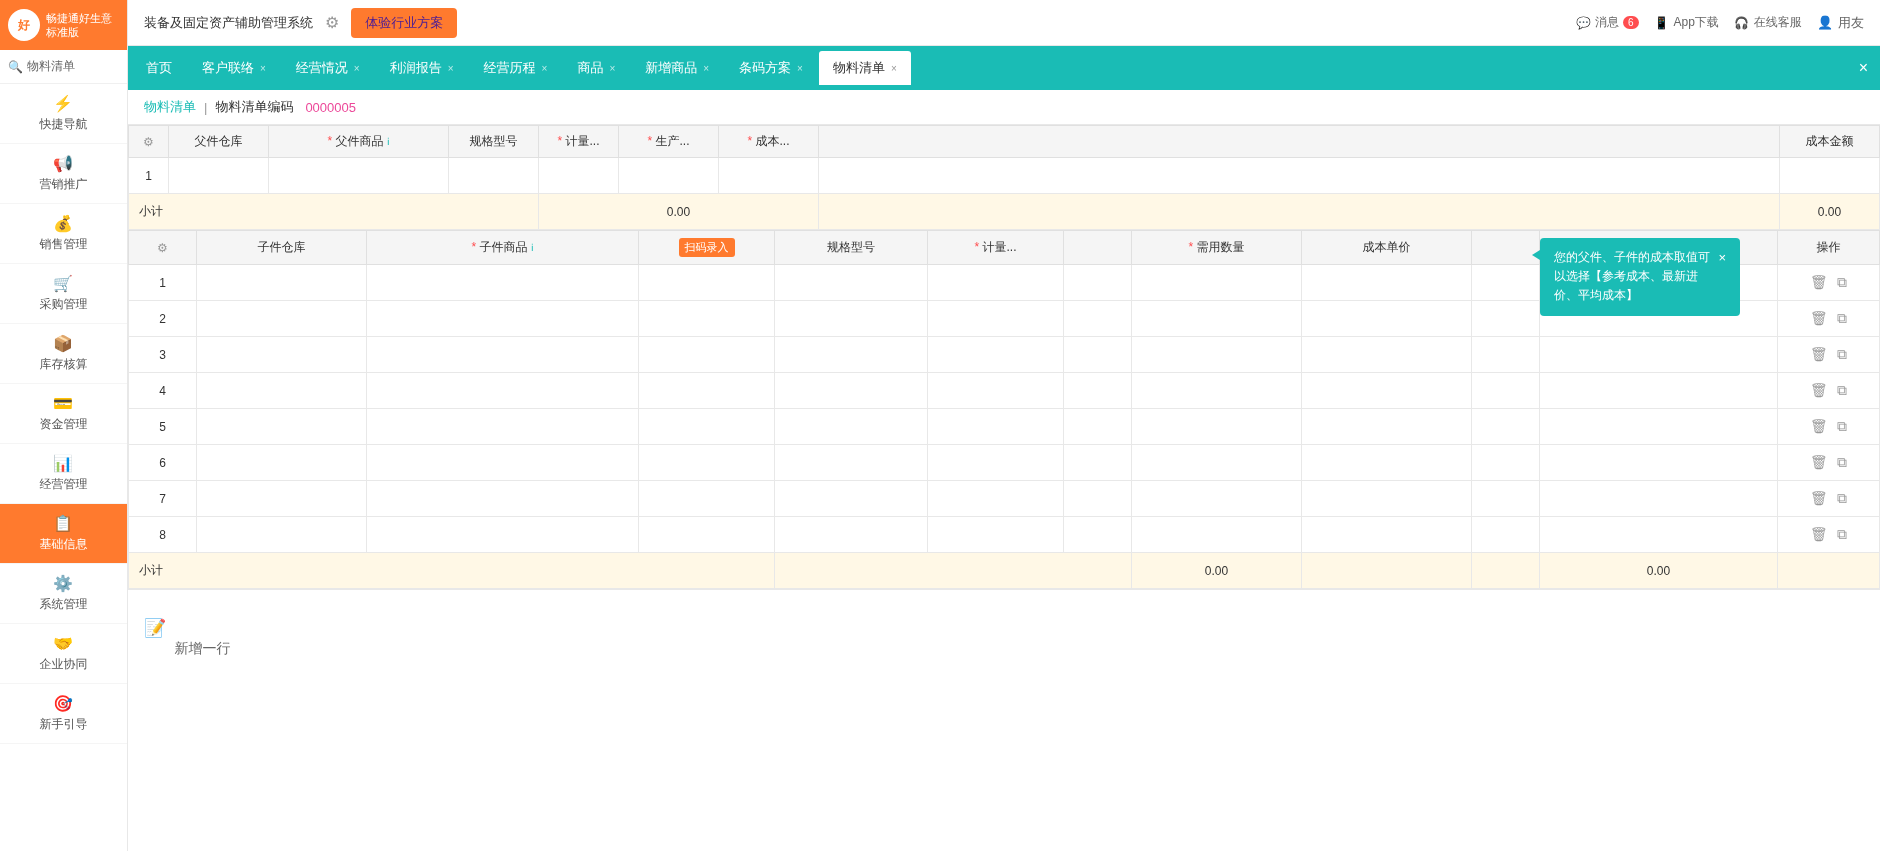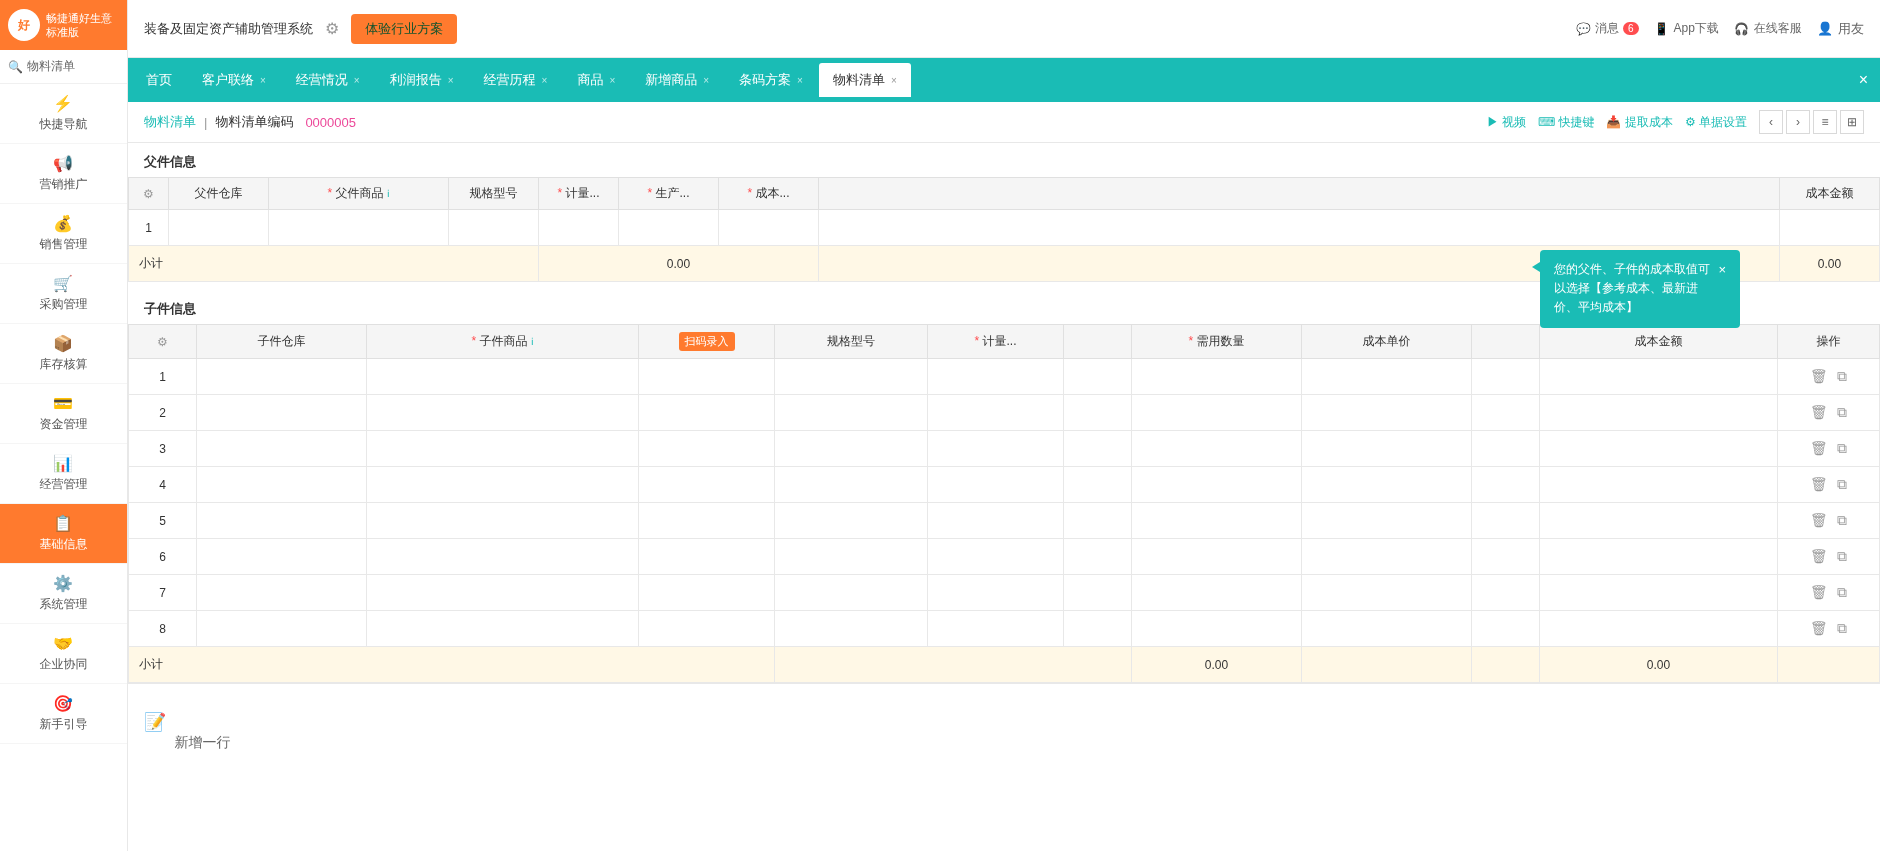--- a/index.html
+++ b/index.html
@@ -64,32 +64,32 @@
     .main {
       flex: 1;
       display: flex;
       flex-direction: column;
       overflow: hidden;
     }
 
     
     .top-header {
       background: #fff;
-      height: 58px;
+      height: 46px;
       display: flex;
       align-items: center;
       padding: 0 16px;
       border-bottom: 1px solid #e8e8e8;
       gap: 12px;
     }
     .header-actions { display: flex; align-items: center; gap: 16px; }
     .header-btn { display: flex; align-items: center; gap: 4px; color: #666; cursor: pointer; font-size: 12px; }
     .badge { background: #ff4d4f; color: #fff; border-radius: 10px; padding: 1px 5px; font-size: 10px; }
     .user-btn { display: flex; align-items: center; gap: 4px; color: #666; cursor: pointer; }
-    .try-btn { background: #ff7a2e; color: #14532d; border: none; border-radius: 4px; padding: 6px 14px; cursor: pointer; font-size: 13px; }
+    .try-btn { background: #ff7a2e; color: #4c1d95; border: none; border-radius: 4px; padding: 6px 14px; cursor: pointer; font-size: 13px; }
 
     
     .nav-tabs {
       background: #1abcb5;
       display: flex;
       align-items: center;
       height: 44px;
       padding: 0 4px;
       gap: 2px;
       flex-shrink: 0;
@@ -371,40 +371,27 @@
     <span class="nav-close">×</span>
   </div>
 
   <div class="content" style="position:relative;">
 
     <div class="breadcrumb-bar">
       <span class="breadcrumb-item">物料清单</span>
       <span class="breadcrumb-sep">|</span>
       <span class="breadcrumb-field">物料清单编码</span>
       <span class="breadcrumb-value" style="margin-left:4px;">0000005</span>
-      <div class="breadcrumb-actions">
-        <span>▶ 视频</span>
-        <span>⌨ 快捷键</span>
-        <span>📥 提取成本</span>
-        <span>⚙ 单据设置</span>
-        <div class="top-right-nav">
-          <div class="top-right-nav-btn">‹</div>
-          <div class="top-right-nav-btn">›</div>
-          <div class="top-right-nav-btn">≡</div>
-          <div class="top-right-nav-btn">⊞</div>
-        </div>
-      </div>
     </div>
 
     <div class="tooltip-box">
       <span class="tooltip-close">×</span>
       <span>您的父件、子件的成本取值可以选择【参考成本、最新进价、平均成本】</span>
     </div>
 
-    <div class="section-header">父件信息</div>
     <table class="data-table">
       <thead>
         <tr>
           <th class="col-num"><span class="settings-icon">⚙</span></th>
           <th class="col-warehouse">父件仓库</th>
           <th class="col-goods"><span class="required">父件商品</span> <span style="color:#1abcb5;font-size:10px;">ℹ</span></th>
           <th class="col-spec">规格型号</th>
           <th class="col-unit"><span class="required">计量...</span></th>
           <th class="col-prod"><span class="required">生产...</span></th>
           <th class="col-cost"><span class="required">成本...</span></th>
@@ -426,21 +413,20 @@
         </tr>
         <tr class="subtotal-row">
           <td colspan="4" style="text-align:left;padding-left:10px;">小计</td>
           <td colspan="3">0.00</td>
           <td></td>
           <td>0.00</td>
         </tr>
       </tbody>
     </table>
 
-    <div class="section-header" style="margin-top:8px;">子件信息</div>
     <table class="data-table">
       <thead>
         <tr>
           <th class="col-num"><span class="settings-icon">⚙</span></th>
           <th class="col-warehouse">子件仓库</th>
           <th style="width:160px;"><span class="required">子件商品</span> <span style="color:#1abcb5;font-size:10px;">ℹ</span></th>
           <th style="width:80px;"><button class="scan-btn">扫码录入</button></th>
           <th class="col-spec">规格型号</th>
           <th class="col-unit"><span class="required">计量...</span></th>
           <th style="width:40px;"></th>

